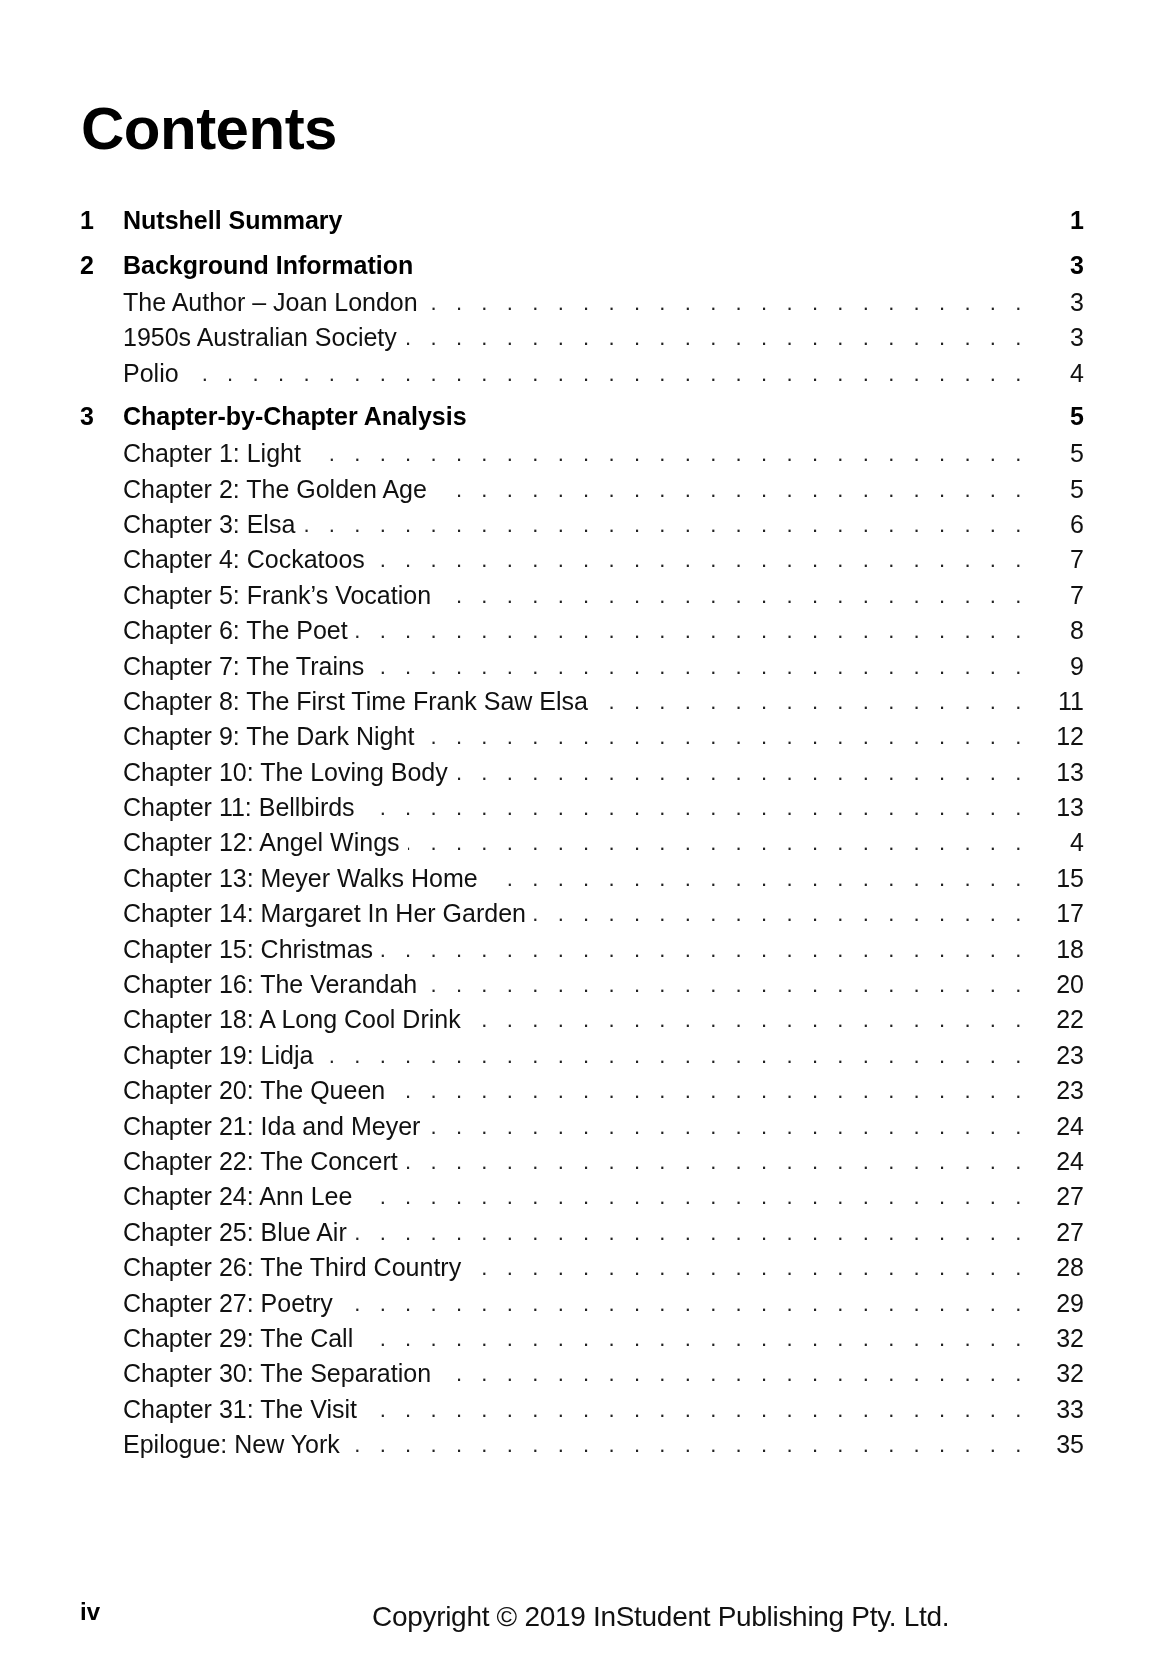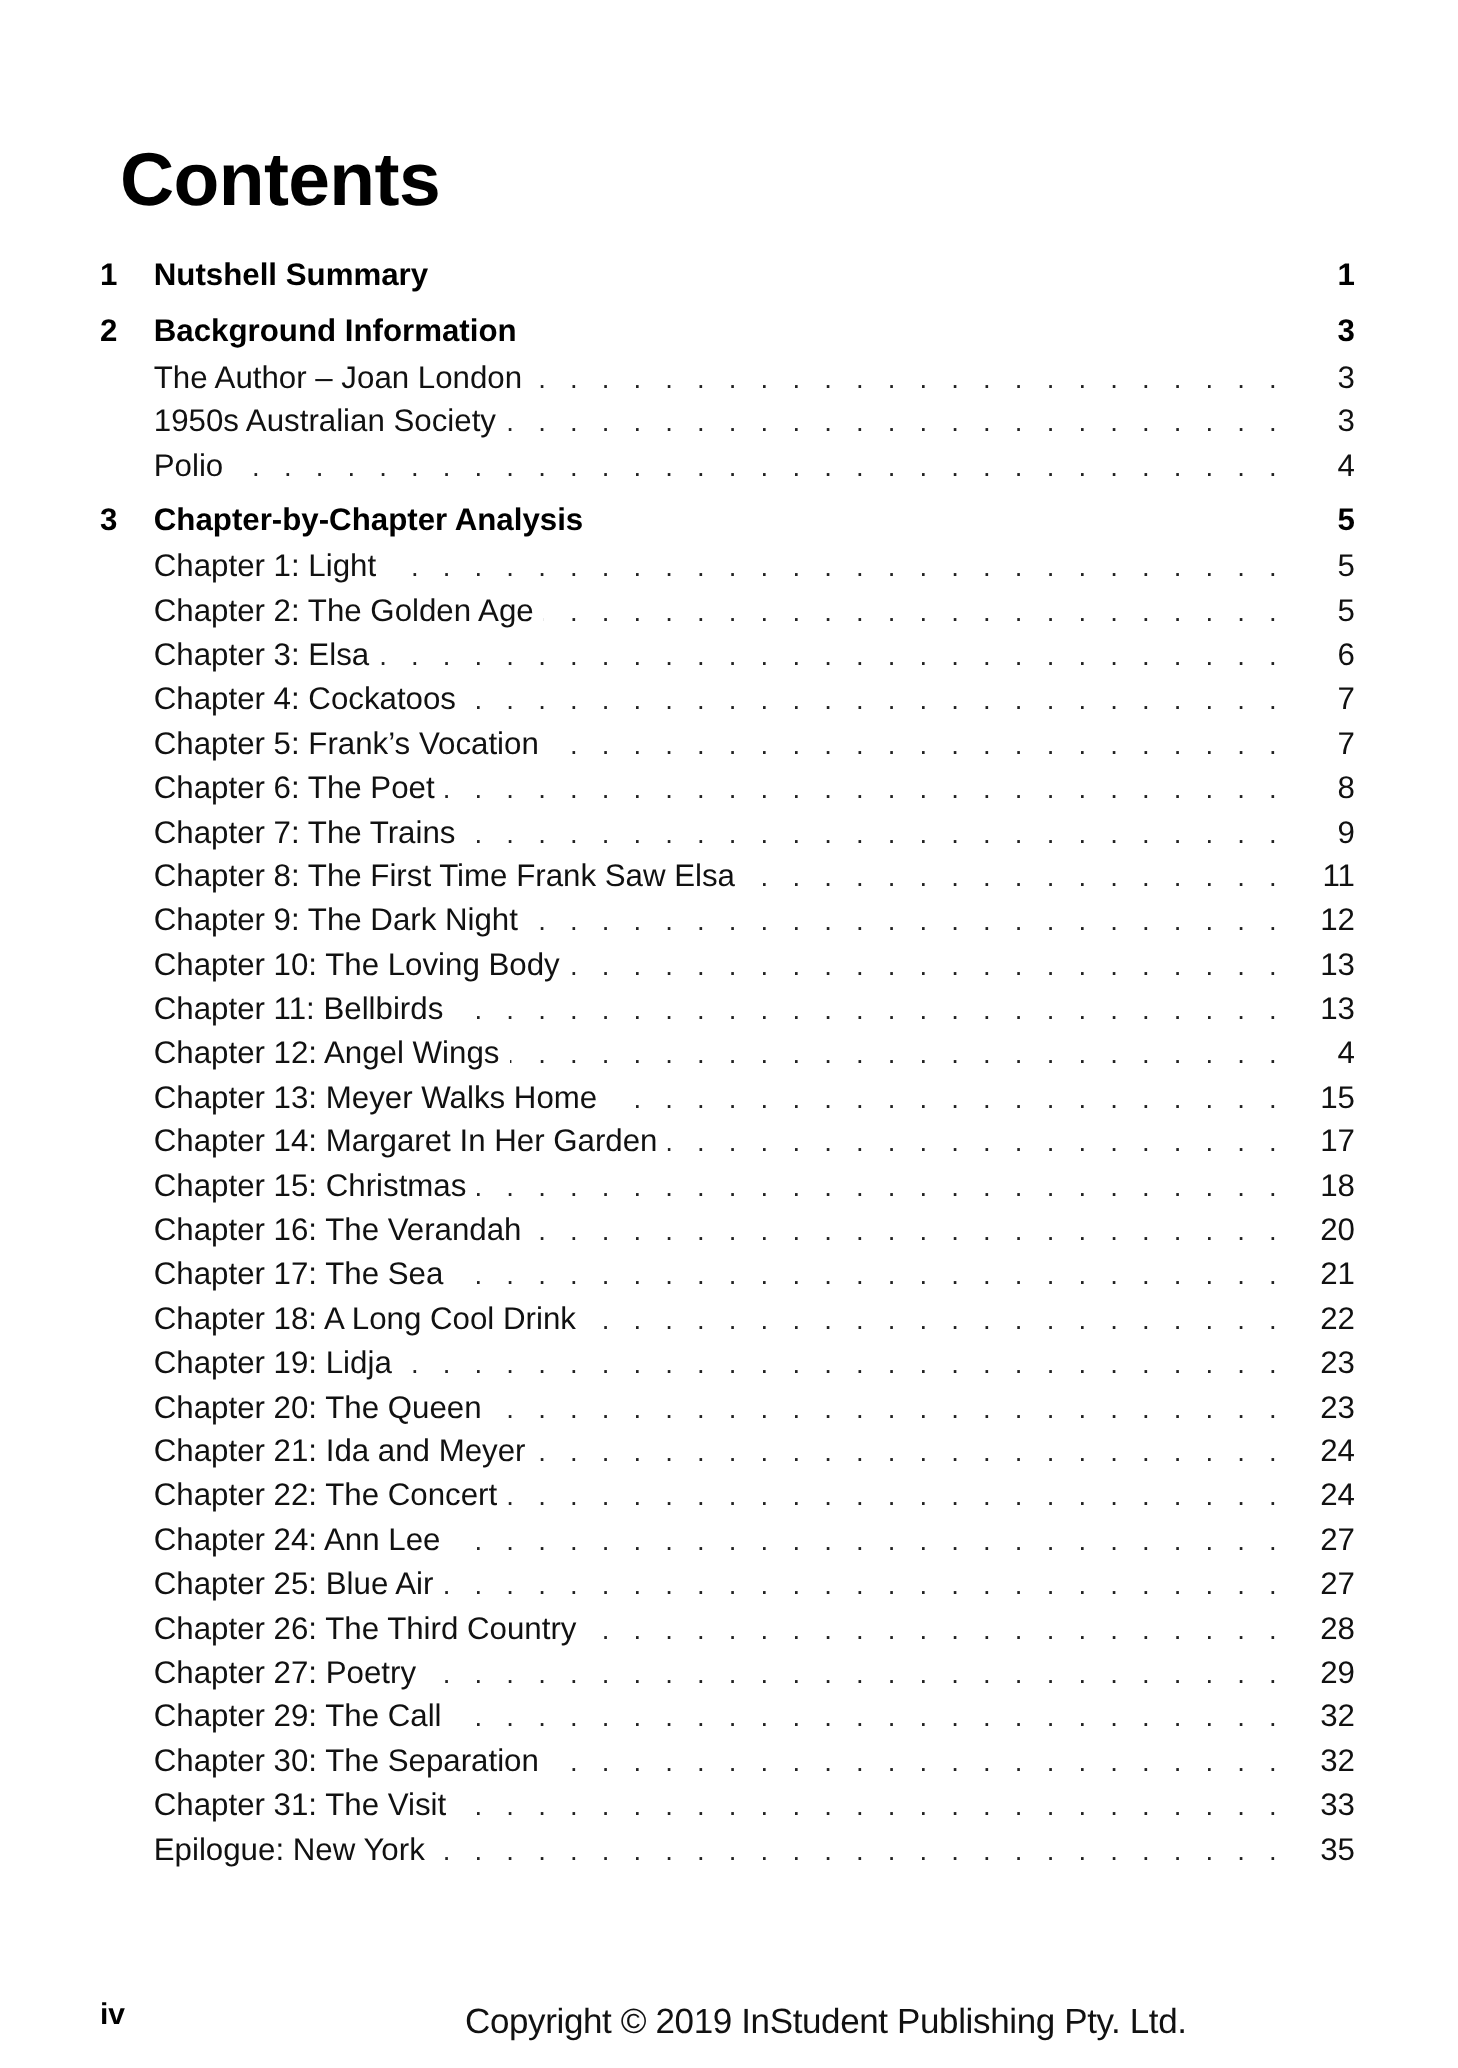--- a/index.html
+++ b/index.html
@@ -2,21 +2,21 @@
 <html><head>
 <meta charset="utf-8">
 <style>
   html, body { margin: 0; padding: 0; background: #ffffff; }
   body {
     width: 1166px; height: 1654px; position: relative; overflow: hidden;
     font-family: "Liberation Sans", sans-serif; color: #111111;
   }
   .page-title {
     position: absolute; left: 80px; top: 92px;
-    font-size: 60px; font-weight: bold; letter-spacing: -0.5px; margin: 16px;
+    font-size: 60px; font-weight: bold; letter-spacing: -0.5px; margin: 1px;
     line-height: 72px; color: #000;
   }
   .toc { position: absolute; left: 80px; top: 200px; width: 1004px; }
   .section-row {
     display: flex; align-items: baseline; height: 40px; line-height: 40px;
     font-weight: bold; font-size: 25px; color: #000;
   }
   .section-row.gap { margin-top: 5px; }
   .sec-num { width: 43px; flex: none; }
   .sec-title { flex: 1; }
@@ -154,25 +154,20 @@
       <span class="entry-title">Chapter 15: Christmas</span>
       <span class="leader"></span>
       <span class="entry-page">18</span>
     </div>
     <div class="entry-row">
       <span class="entry-title">Chapter 16: The Verandah</span>
       <span class="leader"></span>
       <span class="entry-page">20</span>
     </div>
     <div class="entry-row">
-      <span class="entry-title">Chapter 17: The Sea</span>
-      <span class="leader"></span>
-      <span class="entry-page">21</span>
-    </div>
-    <div class="entry-row">
       <span class="entry-title">Chapter 18: A Long Cool Drink</span>
       <span class="leader"></span>
       <span class="entry-page">22</span>
     </div>
     <div class="entry-row">
       <span class="entry-title">Chapter 19: Lidja</span>
       <span class="leader"></span>
       <span class="entry-page">23</span>
     </div>
     <div class="entry-row">

